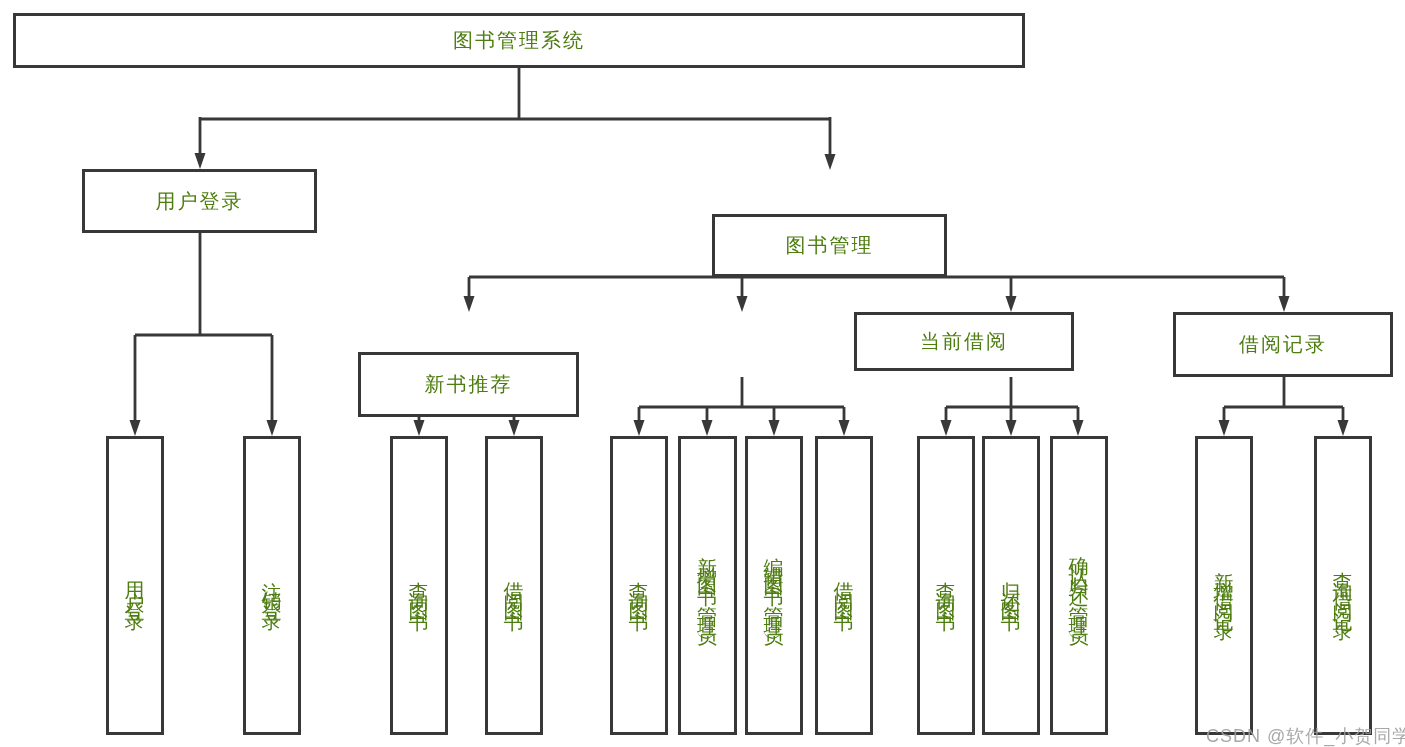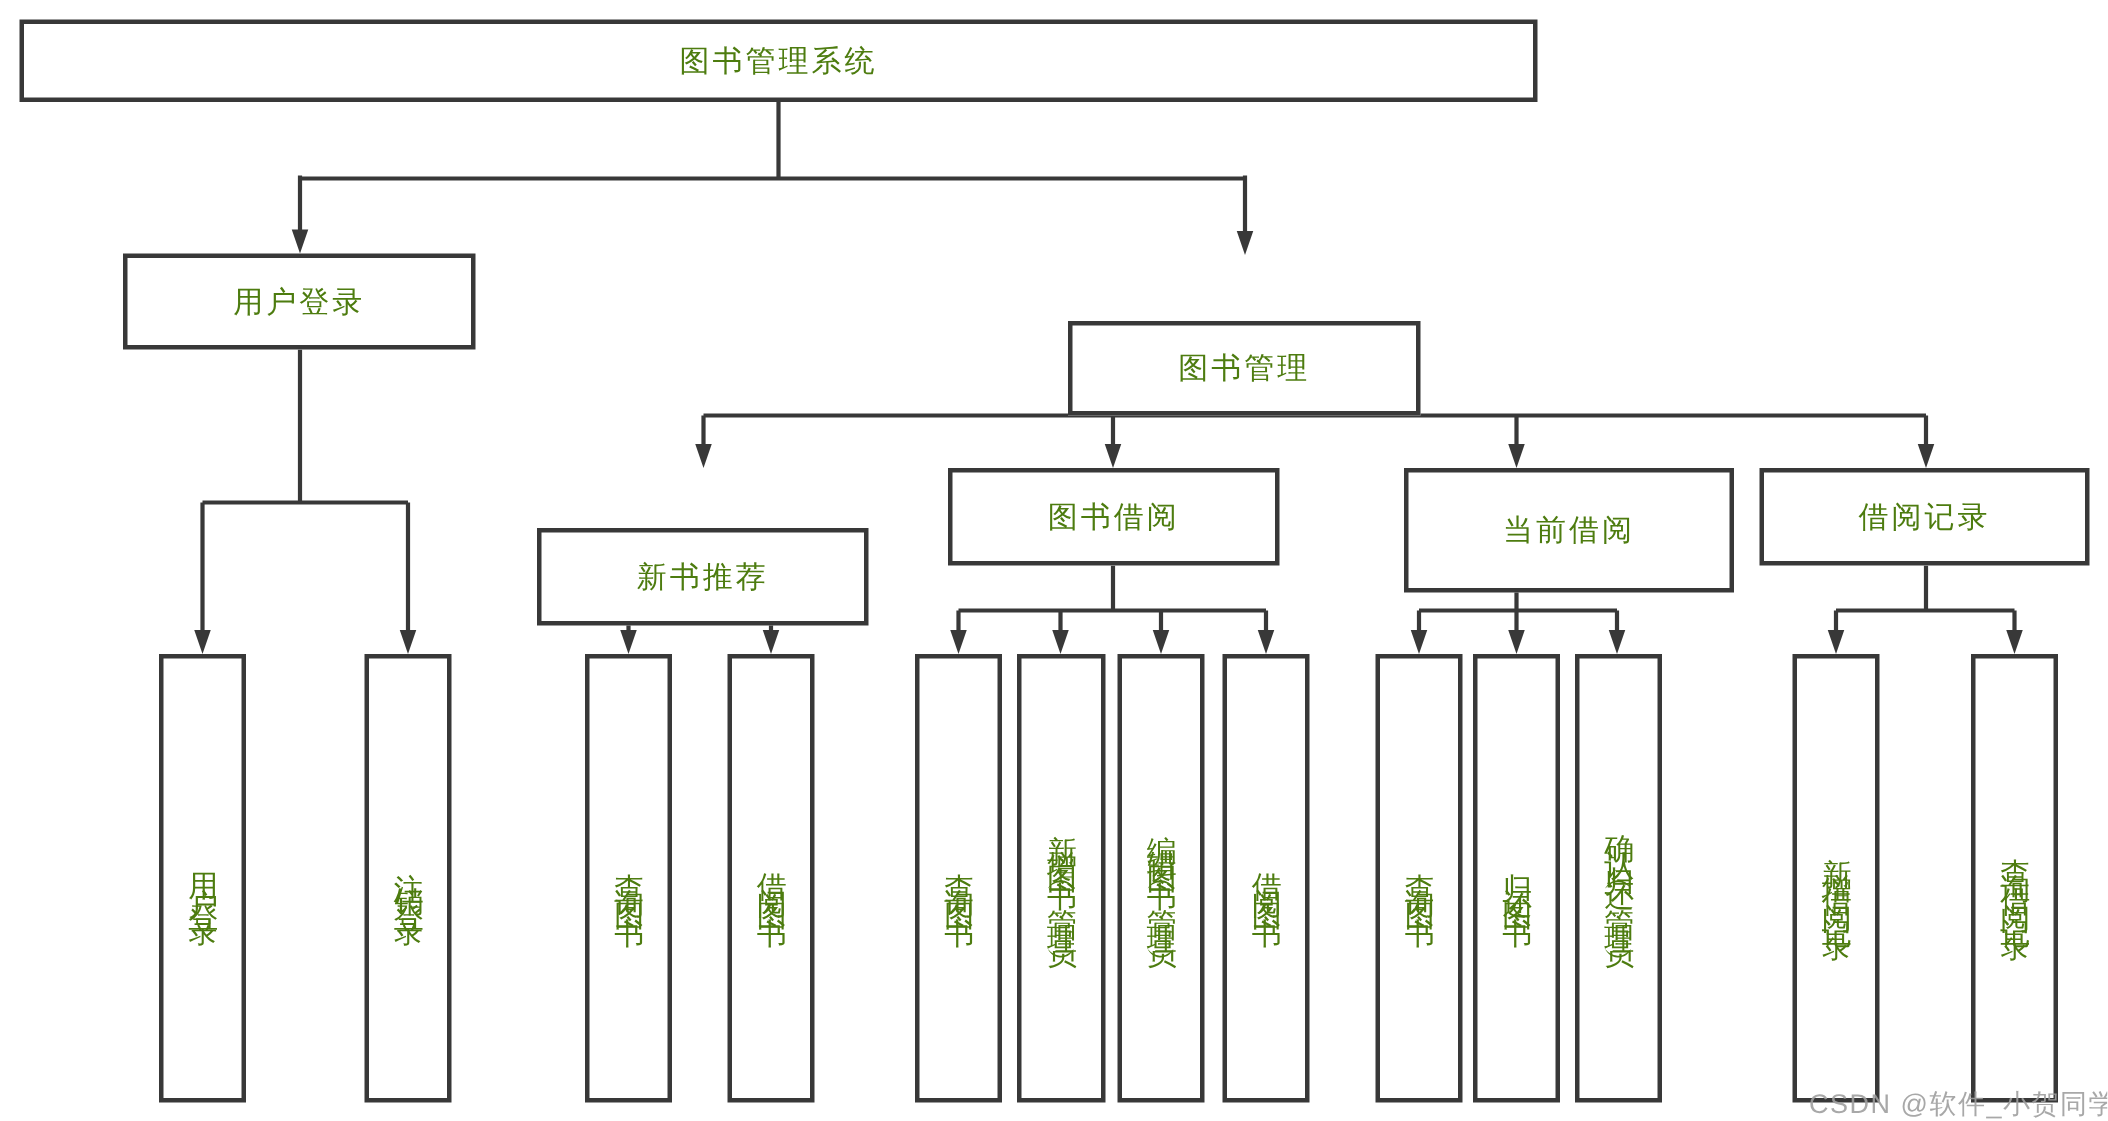--- a/index.html
+++ b/index.html
@@ -97,24 +97,21 @@
   <div class="node h" style="left:82px; top:169px; width:235px; height:64px;">
     <span>用户登录</span>
   </div>
   <div class="node h" style="left:712px; top:170px; width:235px; height:63px;margin-top:44px;">
     <span>图书管理</span>
   </div>
 
   <div class="node h" style="left:358px; top:312px; width:221px; height:65px;margin-top:40px;">
     <span>新书推荐</span>
   </div>
-  <div class="node h" style="left:632px; top:312px; width:221px; height:65px;">
-    <span>图书借阅</span>
-  </div>
-  <div class="node h" style="left:936px; top:312px; width:220px; height:83px;">
+  <div class="node h" style="left:854px; top:312px; width:220px; height:59px;">
     <span>当前借阅</span>
   </div>
   <div class="node h" style="left:1173px; top:312px; width:220px; height:65px;">
     <span>借阅记录</span>
   </div>
 
   <div class="node v" style="left:106px; top:436px; width:58px; height:299px;">
     <span>用户登录</span>
   </div>
   <div class="node v" style="left:243px; top:436px; width:58px; height:299px;">

